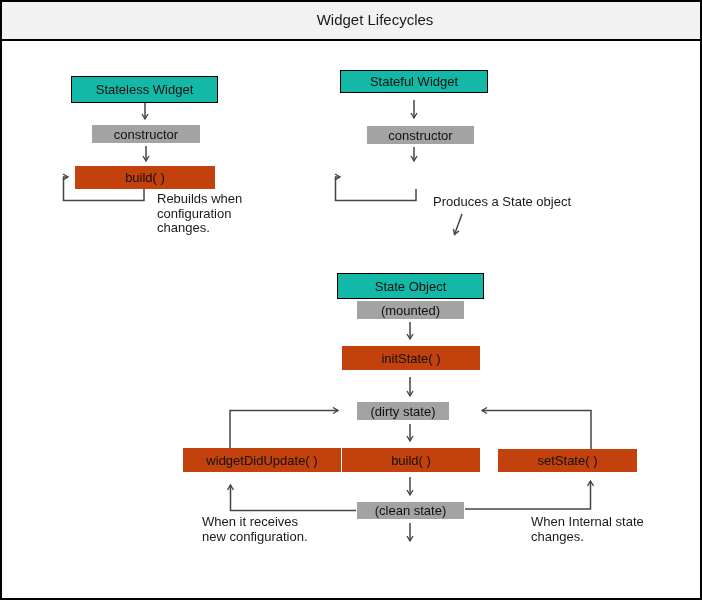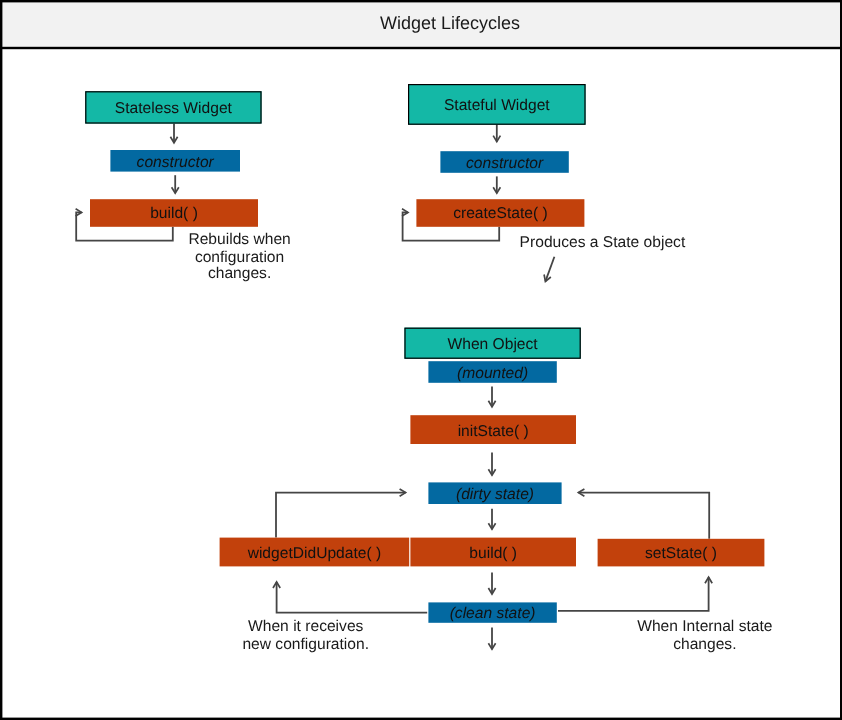--- a/index.html
+++ b/index.html
@@ -11,24 +11,24 @@
   .titlebar{
     position:absolute;left:0;top:0;width:702px;height:41px;box-sizing:border-box;
     background:#f2f2f2;border-bottom:2px solid #000;
     display:flex;align-items:center;justify-content:center;font-size:15px;color:#1a1a1a;padding-left:48px;
   }
   .box{
     position:absolute;box-sizing:border-box;display:flex;align-items:center;justify-content:center;
     font-size:13px;white-space:nowrap;color:#111;
   }
   .outlined{background:#14b8a6;border:1.6px solid #000;}
-  .light{background:#0369a1;font-style:italic;}
+  .light{background:#a3a3a3;}
   .dark{background:#c2410c;}
   .note{
-    position:absolute;font-size:13px;line-height:14.5px;white-space:pre-line;color:#1a1a1a;text-align:center;
+    position:absolute;font-size:13px;line-height:14.5px;white-space:pre-line;color:#1a1a1a;
   }
   svg.connectors{position:absolute;left:0;top:0;pointer-events:none;}
 </style>
 </head>
 <body>
 
 <div class="canvas">
 
   <div class="titlebar">
     <span>Widget Lifecycles</span>
@@ -60,29 +60,28 @@
     </g>
   </svg>
 
   <div class="box outlined" style="left:71px;top:76px;width:147px;height:27px">Stateless Widget</div>
   <div class="box light" style="left:92px;top:125px;width:108px;height:18px">constructor</div>
   <div class="box dark" style="left:75px;top:166px;width:140px;height:23px">build( )</div>
   <div class="note" style="left:157px;top:192px">Rebuilds when
 configuration
 changes.</div>
 
-  <div class="box outlined" style="left:340px;top:70px;width:148px;height:34px">Stateful Widget</div>
+  <div class="box outlined" style="left:340px;top:70px;width:148px;height:23px">Stateful Widget</div>
   <div class="box light" style="left:367px;top:126px;width:107px;height:18px">constructor</div>
-  <div class="box dark" style="left:347px;top:166px;width:140px;height:23px">createState( )</div>
   <div class="note" style="left:433px;top:195px">Produces a State object</div>
 
-  <div class="box outlined" style="left:337px;top:273px;width:147px;height:26px">When Object</div>
+  <div class="box outlined" style="left:337px;top:273px;width:147px;height:26px">State Object</div>
   <div class="box dark" style="left:342px;top:346px;width:138px;height:24px">initState( )</div>
   <div class="box light" style="left:357px;top:301px;width:107px;height:18px">(mounted)</div>
-  <div class="box light" style="left:357px;top:402px;width:111px;height:18px">(dirty state)</div>
+  <div class="box light" style="left:357px;top:402px;width:92px;height:18px">(dirty state)</div>
   <div class="box dark" style="left:183px;top:448px;width:158px;height:24px">widgetDidUpdate( )</div>
   <div class="box dark" style="left:342px;top:448px;width:138px;height:24px">build( )</div>
   <div class="box light" style="left:357px;top:502px;width:107px;height:17px">(clean state)</div>
   <div class="box dark" style="left:498px;top:449px;width:139px;height:23px">setState( )</div>
 
   <div class="note" style="left:202px;top:515px">When it receives
 new configuration.</div>
   <div class="note" style="left:531px;top:515px">When Internal state
 changes.</div>
 

